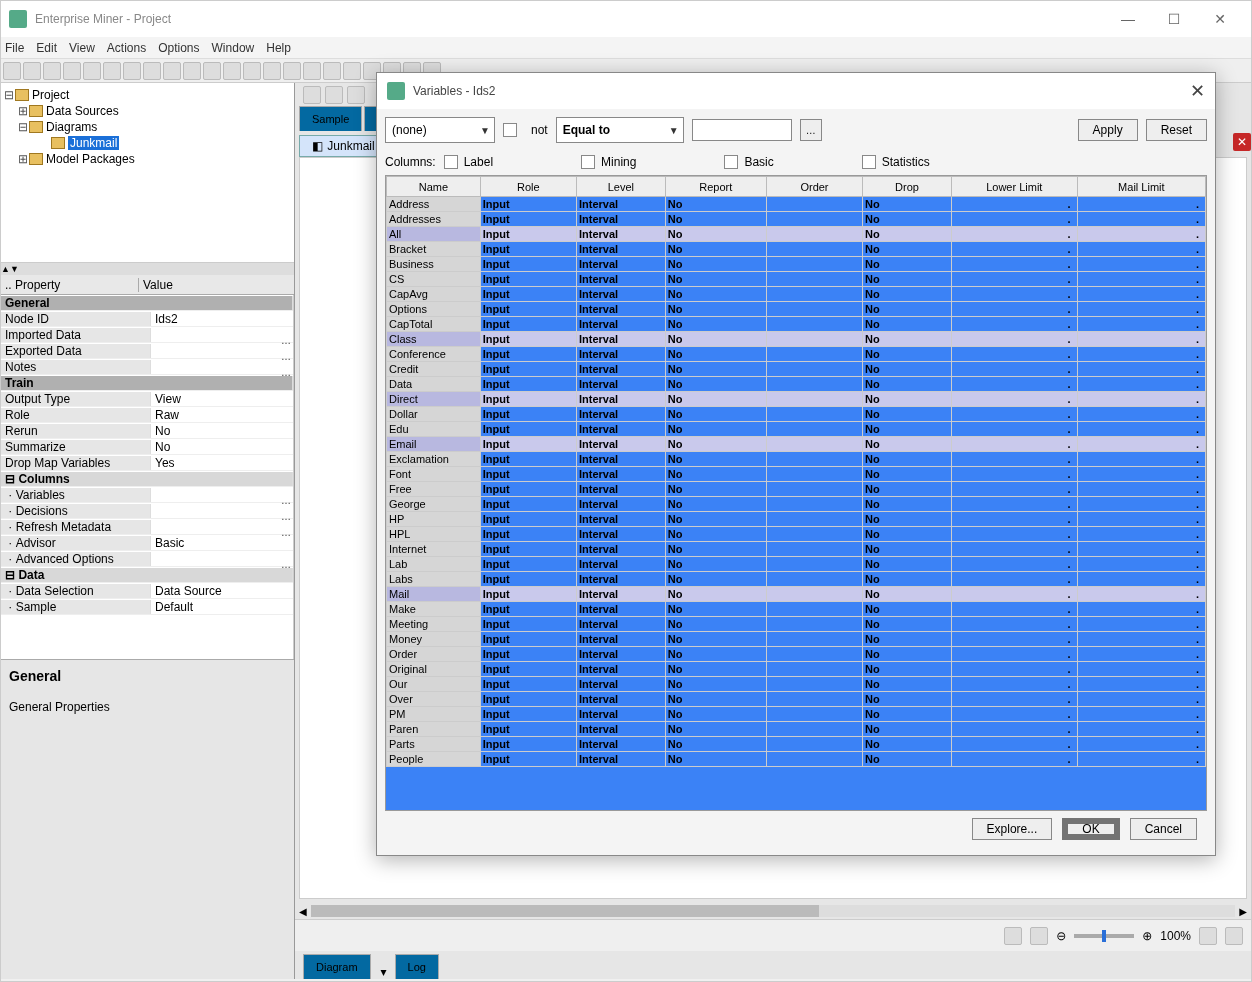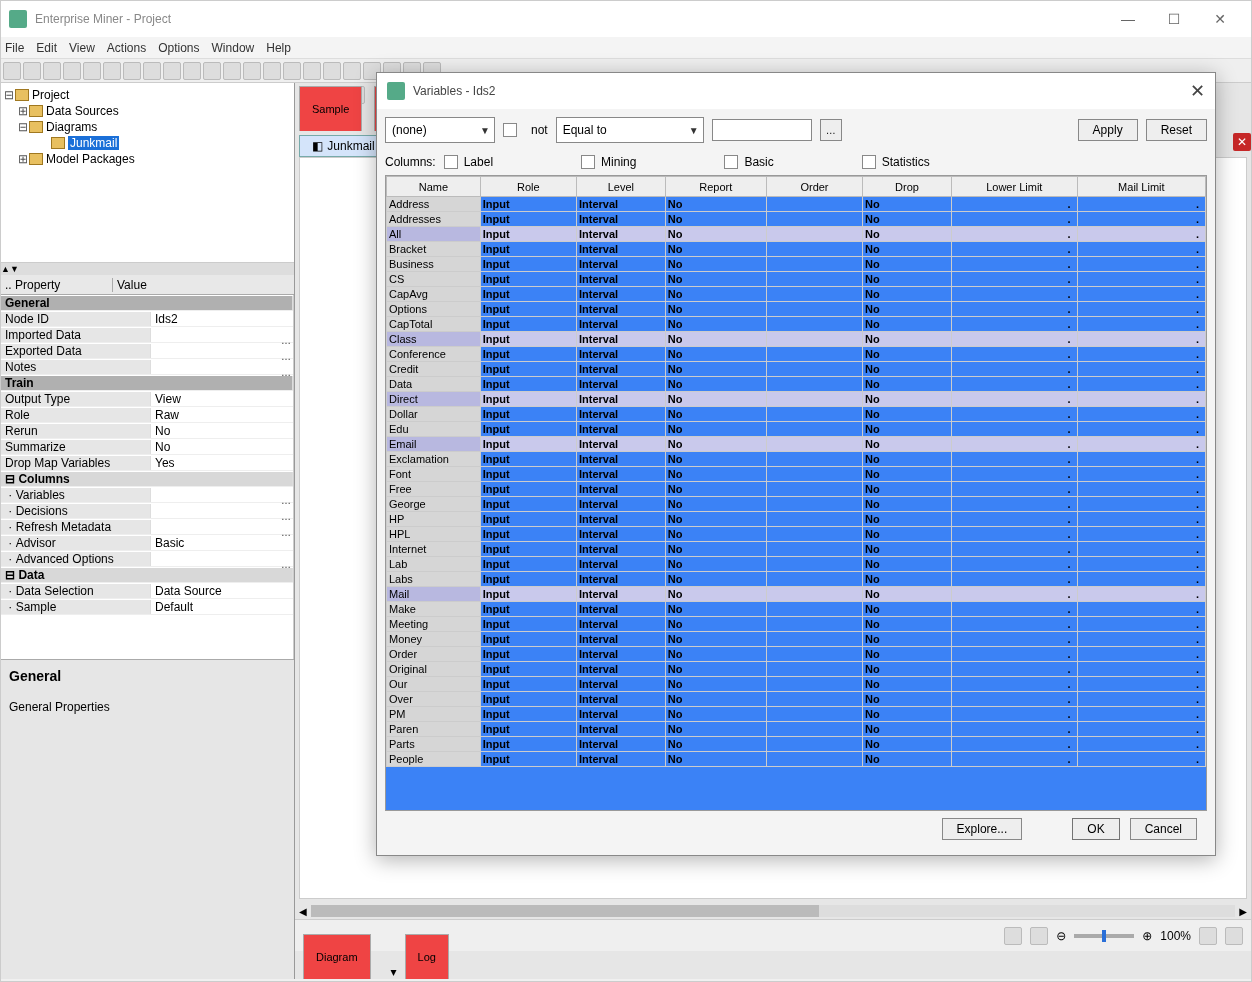--- a/index.html
+++ b/index.html
@@ -25,59 +25,59 @@
 .tree-node .plus { width: 12px; text-align: center; color: #555; }
 .tree-node .icn { width: 14px; height: 12px; margin-right: 3px; background: #e8c060; border: 1px solid #a07820; }
 .tree-node.sel .label { background: #1a6fd8; color: #fff; padding: 0 2px; }
 .tree-ind1 { padding-left: 14px; }
 .tree-ind2 { padding-left: 36px; }
 
 .twiddle { height: 12px; background: #ddd; display:flex; align-items:center; }
 .twiddle span { font-size:9px; color:#000; }
 
 .prop-header { display: flex; background: #e8e8e8; border-bottom: 1px solid #aaa; height: 20px; align-items: center; font-size: 11px; }
-.prop-header .c1 { width: 112px; padding-left: 4px; border-right: 1px solid #aaa; }
+.prop-header .c1 { width: 138px; padding-left: 4px; border-right: 1px solid #aaa; }
 .prop-header .c2 { flex: 1; padding-left: 4px; }
 
 .prop-body { flex: 1; overflow: auto; background: #fff; border-right: 1px solid #ccc; position: relative;}
 .prop-row { display: flex; height: 16px; font-size: 11px; align-items: center; border-bottom: 1px solid #eee; }
 .prop-row .c1 { width: 150px; padding-left: 4px; border-right: 1px solid #ddd; background: #e6e6e6; }
 .prop-row .c2 { flex: 1; padding-left: 4px; background: #fff; position: relative; }
 .prop-row .c2 .dots { position: absolute; right: 2px; top: 0; font-size: 10px; color: #333; }
 .prop-row.section .c1 { background: #b0b0b0; font-weight: bold; width: 100%; }
 .prop-row.sub .c1 { background: #d8d8d8; font-weight: bold; width: 100%; }
 
 .help-pane { height: 320px; background: #e6e6e6; border-top: 1px solid #aaa; padding: 8px; font-size: 13px; }
 .help-pane h1 { font-size: 14px; font-weight: bold; margin-bottom: 16px; }
 
 .right-pane { flex: 1; background: #e6e6e6; position: relative; display:flex; flex-direction:column;}
 .right-toolbar { height: 24px; background: #e6e6e6; display:flex; align-items:center; padding-left:8px; gap:4px;}
 .right-tabs-wrap { height: 24px; display:flex; align-items:flex-end; background:#e6e6e6; padding-left:4px;}
-.right-tab { padding: 16px 12px; background:#ef4444; border:1px solid #aaa; border-bottom:none; font-size:11px; margin-right:12px;}
+.right-tab { padding: 6px 12px; background:#0369a1; border:1px solid #aaa; border-bottom:none; font-size:11px; margin-right:2px;}
 .diagram-tab { background:#d4e4fa; border:1px solid #7aa; padding:3px 12px; font-size:11px; margin:4px 0 0 4px; display:inline-flex; align-items:center; gap:4px; width:fit-content;}
 .diagram-canvas { flex:1; background:#fff; border:1px solid #ccc; margin:0 4px 4px 4px; position:relative;}
 .close-red { position:absolute; right:0; top:2px; width:18px; height:18px; background:#c62828; color:#fff; display:flex; align-items:center; justify-content:center; font-size:12px; border-radius:2px;}
 .canvas-footer { height:32px; background:#efefef; border-top:1px solid #ccc; display:flex; align-items:center; justify-content:flex-end; gap:8px; padding:0 8px;}
 .bottom-tabs { height:28px; padding-left:8px; display:flex; align-items:flex-end; gap:8px;}
 
 
 .dialog { position: absolute; left: 376px; top: 72px; width: 840px; height: 784px; background: #f4f4f4; border: 1px solid #888; box-shadow: 0 4px 20px rgba(0,0,0,0.3); display: flex; flex-direction: column; }
 .dialog-titlebar { height: 36px; background: #fff; display: flex; align-items: center; padding: 0 10px; font-size: 16px; color: #444; }
 .dialog-titlebar .icon { width: 18px; height: 18px; margin-right: 8px; background:#5a8; border-radius:2px;}
 .dialog-titlebar .spacer { flex: 1; }
 .dialog-close { font-size: 18px; color: #444; }
 .dialog-body { flex: 1; padding: 8px; display: flex; flex-direction: column; }
 
 .filter-row { display: flex; align-items: center; gap: 8px; margin-bottom: 6px; }
 .combo { height: 22px; border: 1px solid #888; background: #fff; display: flex; align-items: center; padding: 12px 6px; position: relative; min-width: 100px; }
 .combo .arrow { position: absolute; right: 4px; font-size: 10px; color: #333; }
 .txt { height: 22px; border: 1px solid #888; background: #fff; width: 100px; }
 .sq-btn { width: 22px; height: 22px; border: 1px solid #888; background: #eee; display: flex; align-items: center; justify-content: center; font-size: 10px; }
 .btn { height: 22px; padding: 0 14px; border: 1px solid #888; background: #eee; display: flex; align-items: center; justify-content: center; font-size: 12px; }
-.btn.primary { border: 1px solid #737373; margin-left: 40px; }
+.btn.primary { border: 6px solid #737373; }
 .chk { width: 14px; height: 14px; border: 1px solid #888; background: #fff; display: inline-block; margin-right: 6px; }
 
 .cols-row { display: flex; align-items: center; gap: 8px; margin: 6px 0; font-size: 12px; }
 .cols-row .grp { display: flex; align-items: center; margin-right: 80px; }
 
 .table-wrap { flex: 1; border: 1px solid #999; background: #3b82f6; overflow: auto; position:relative;}
 .vtable { width: 100%; border-collapse: collapse; table-layout: fixed; }
 .vtable th { background: #eee; border: 1px solid #bbb; font-weight: normal; font-size: 11px; height: 20px; }
 .vtable td { border: 1px solid #ccc; font-size: 11px; height: 15px; padding: 0 2px; white-space: nowrap; overflow: hidden; }
 .vtable td.name { background: #d6d6d6; }
@@ -323,21 +323,21 @@
     <span class="dialog-close">✕</span>
   </div>
   <div class="dialog-body">
     <div class="filter-row">
       <div class="combo" style="width:110px;">
         <span>(none)</span>
           <span class="arrow">▼</span>
       </div>
       <span class="chk"></span>
       <span>not</span>
-      <div class="combo" style="width:148px;">
+      <div class="combo" style="width:128px;font-weight:bold;">
         <span>Equal to</span>
           <span class="arrow">▼</span>
       </div>
       <input class="txt" style="">
       <div class="sq-btn">…</div>
       <div style="flex:1"></div>
       <div class="btn">Apply</div>
       <div class="btn">Reset</div>
     </div>
     <div class="cols-row" id="cols-row">

